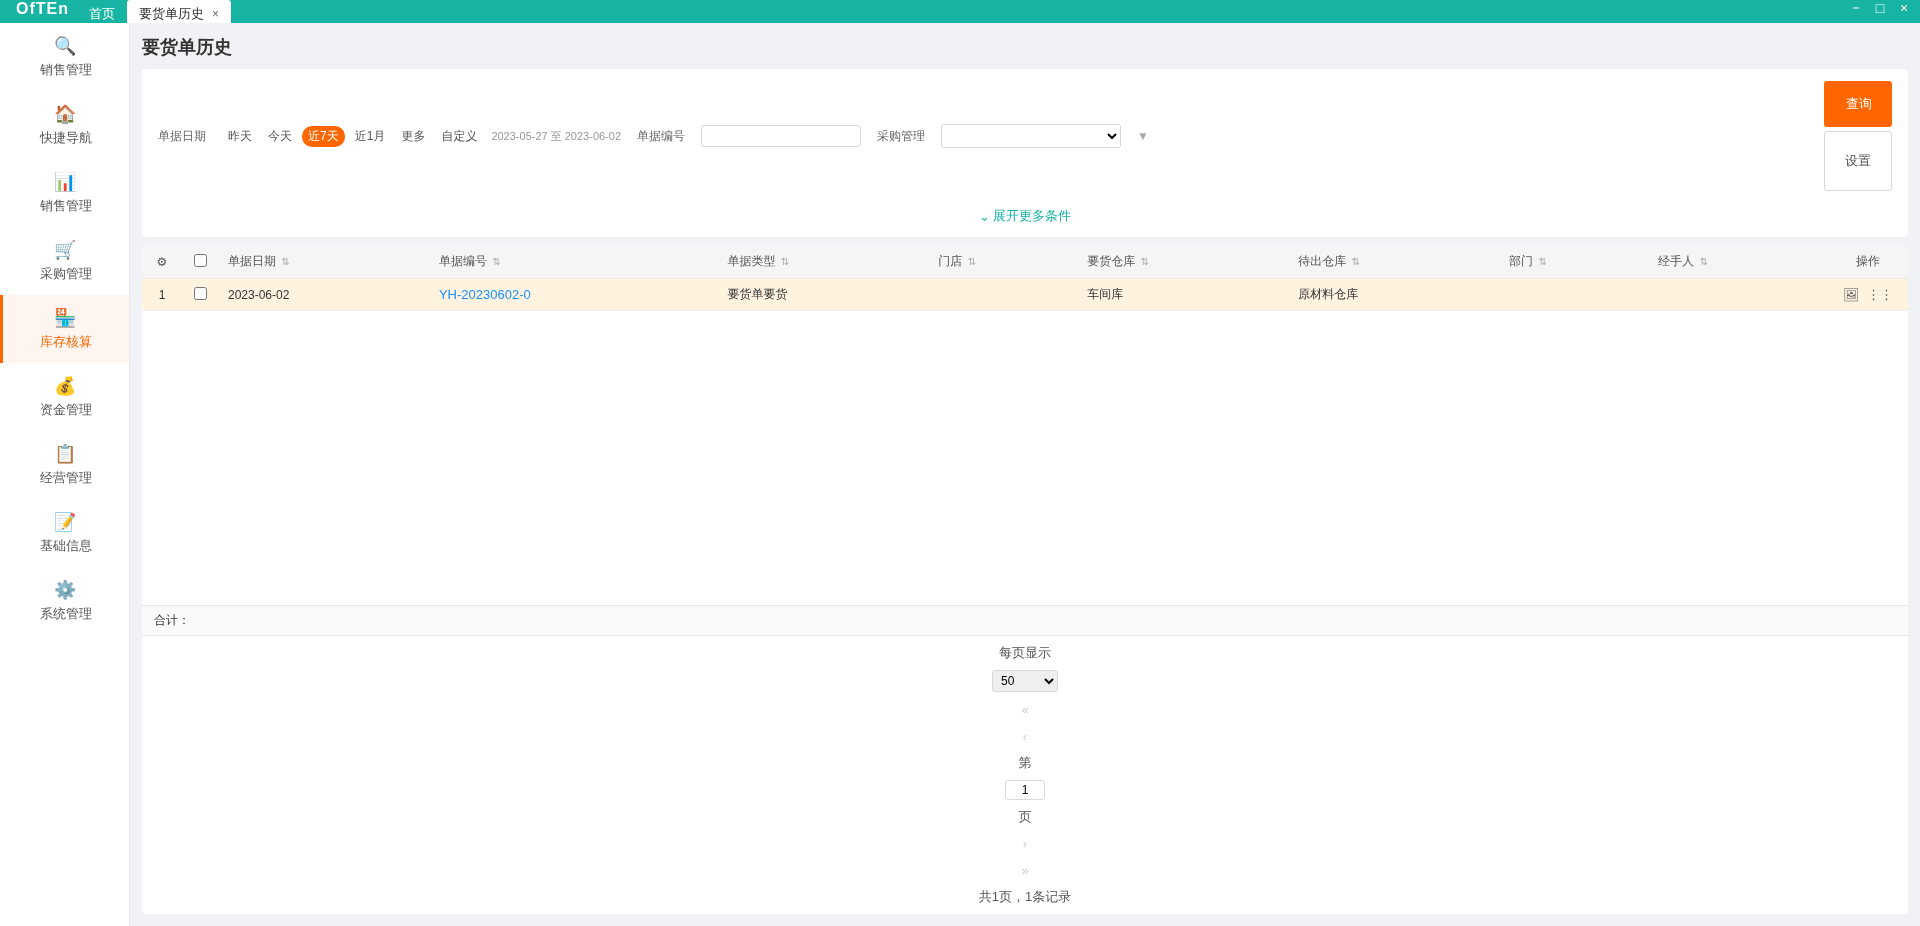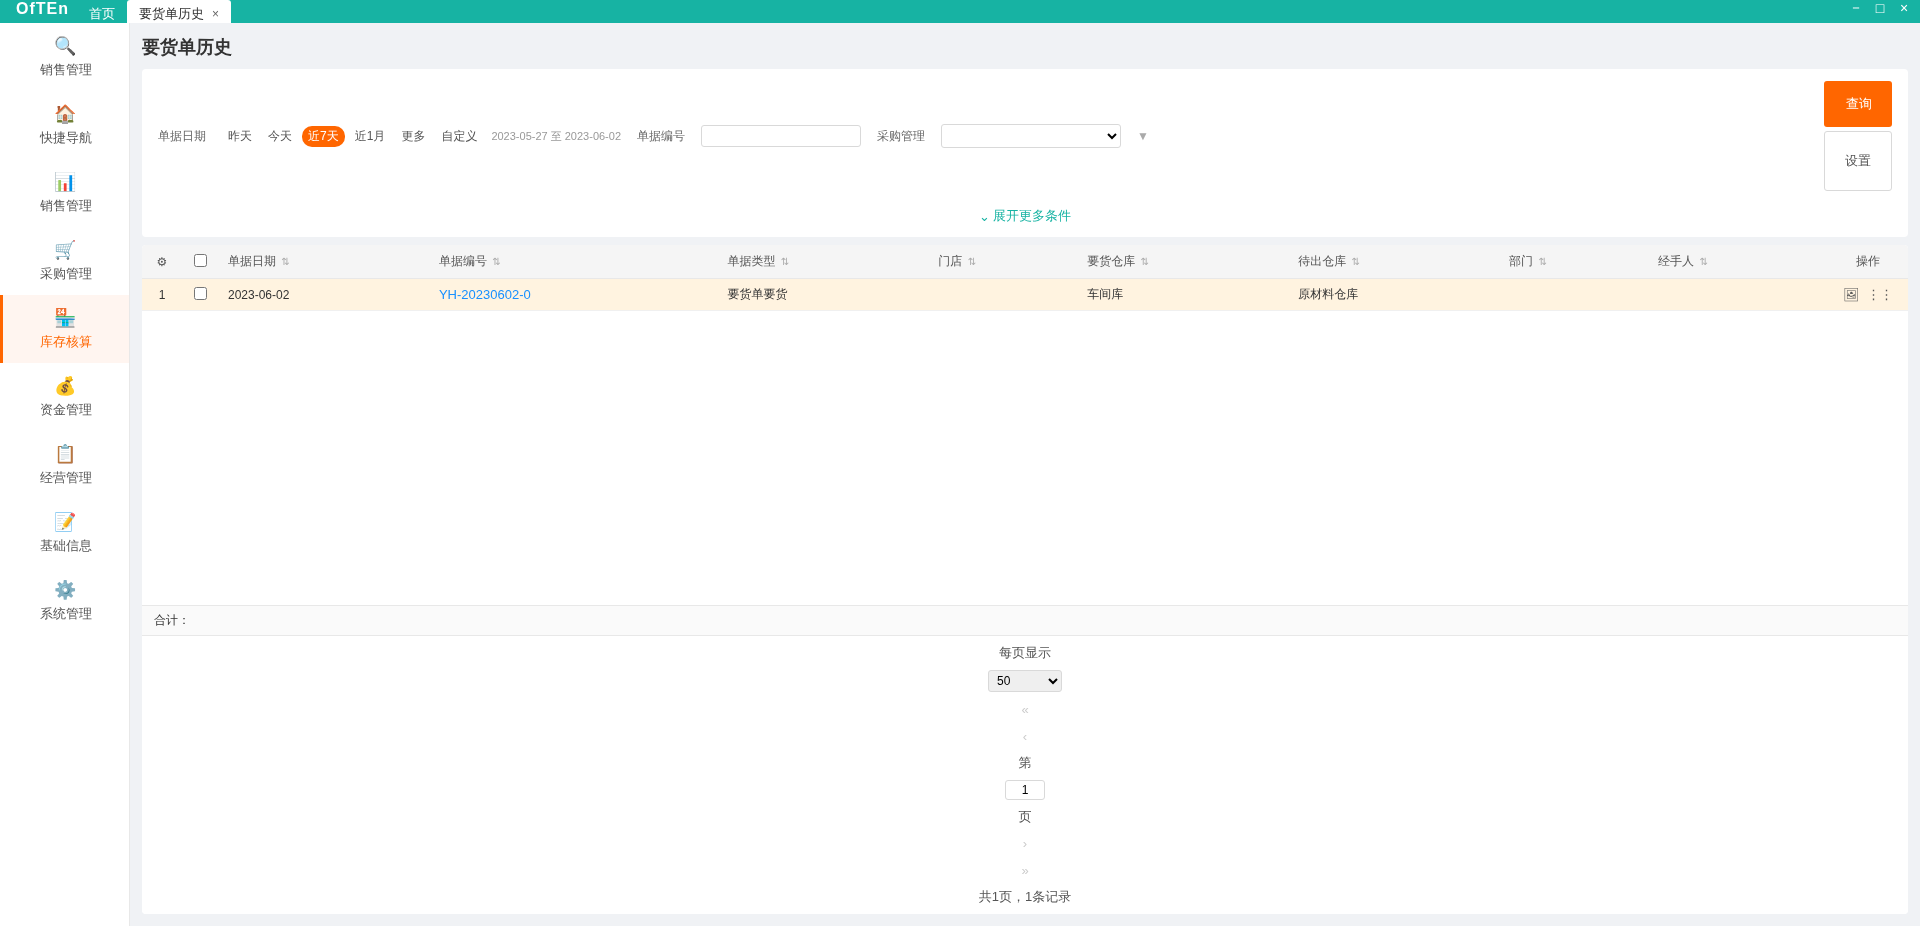--- a/index.html
+++ b/index.html
@@ -307,21 +307,21 @@
       color: #555;
       background: #fff;
       border-top: 1px solid #e8e8e8;
       flex-direction: column;
     }
     .page-select {
       border: 1px solid #d9d9d9;
       border-radius: 3px;
       padding: 2px 4px;
       font-size: 12px;
-      width: 74px;
+      width: 66px;
     }
     .page-input {
       border: 1px solid #d9d9d9;
       border-radius: 3px;
       padding: 2px 6px;
       font-size: 12px;
       width: 40px;
       text-align: center;
     }
     .page-nav-btn {

